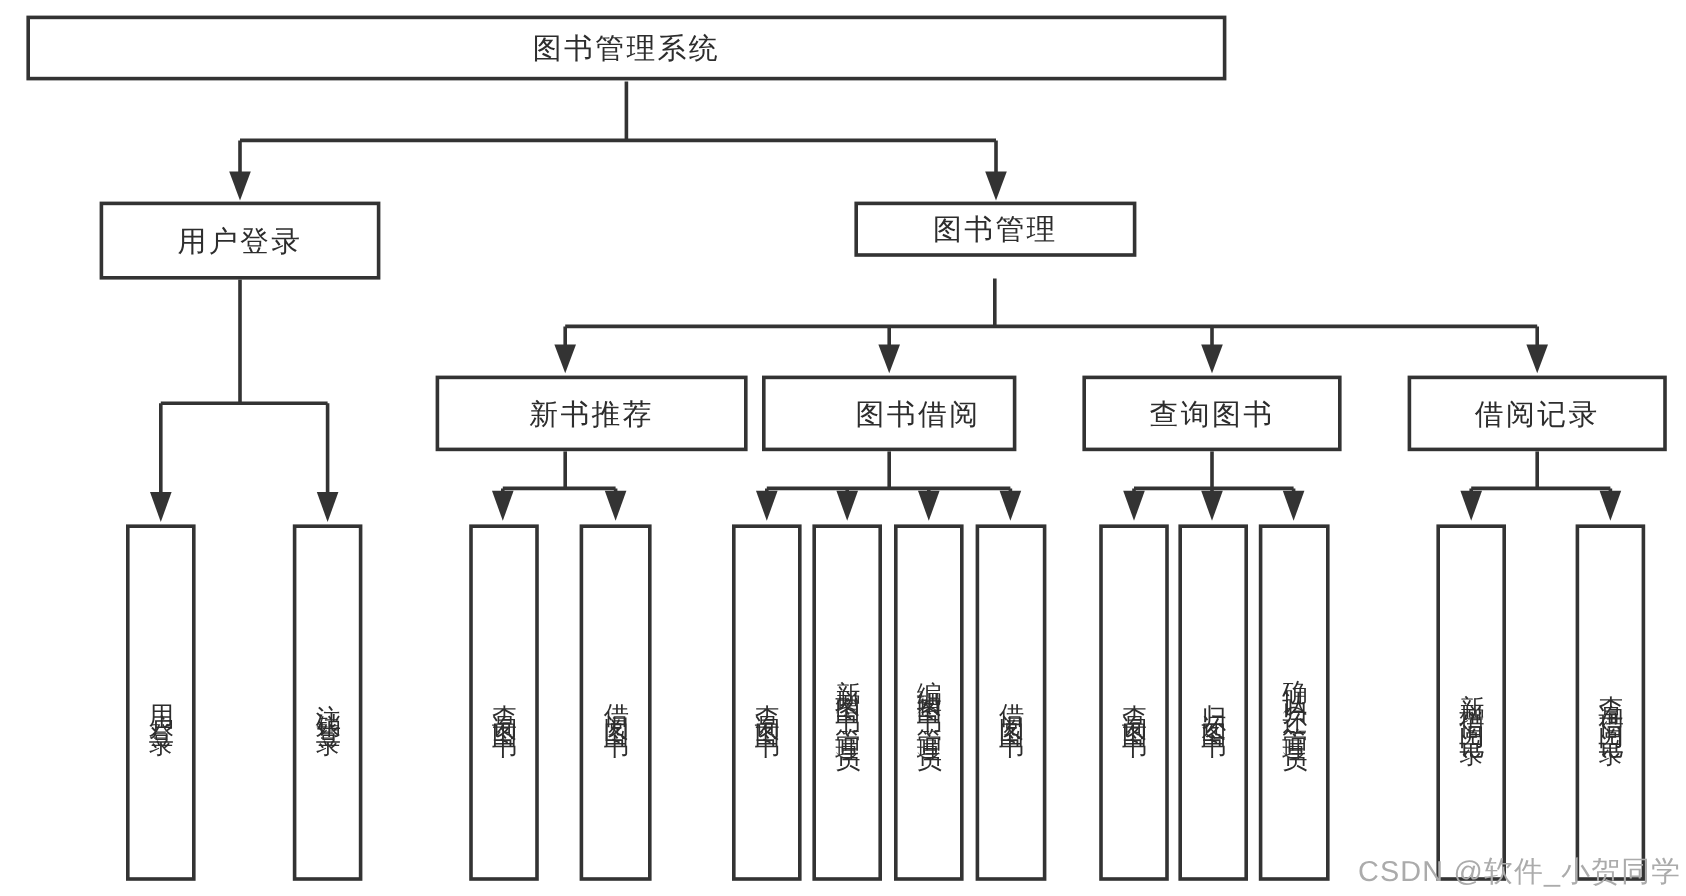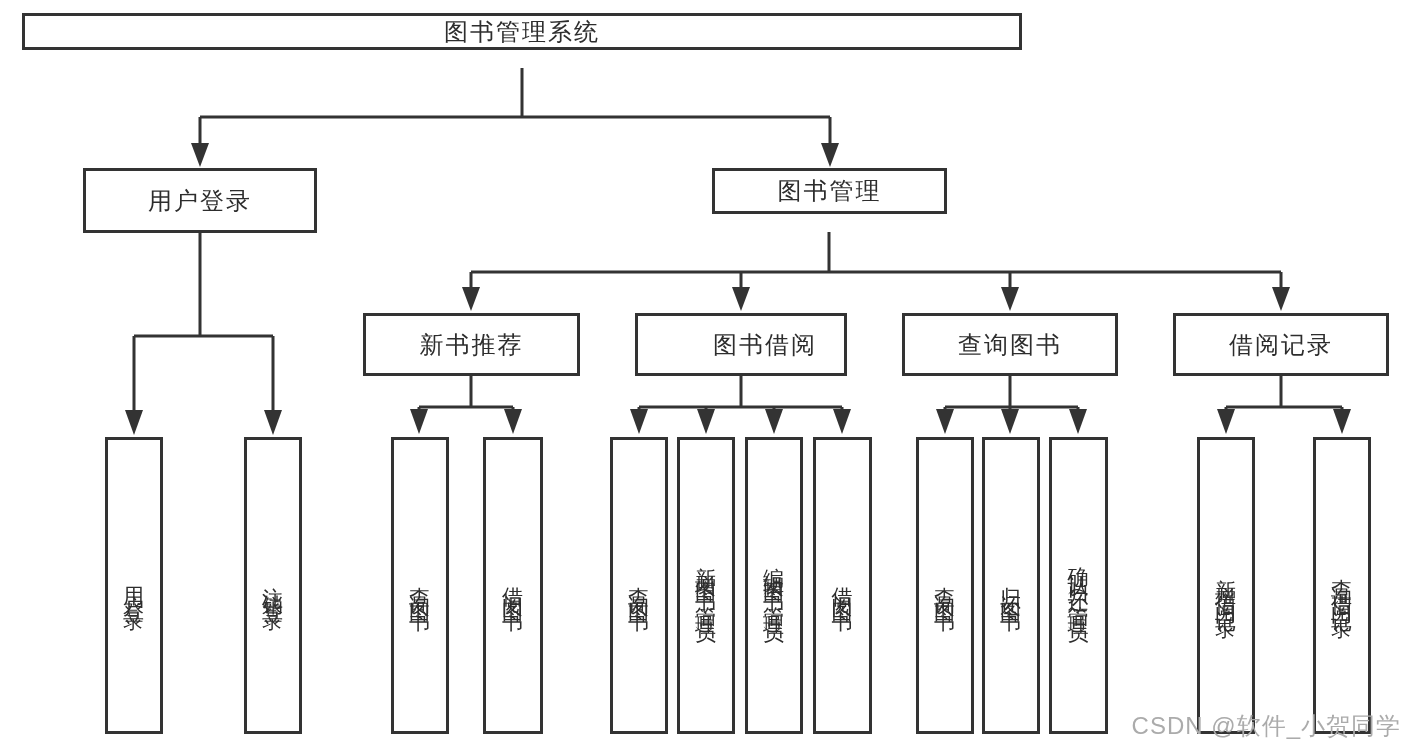--- a/index.html
+++ b/index.html
@@ -43,24 +43,24 @@
   }
   .leaf .vtext {
     writing-mode: vertical-rl;
     text-orientation: mixed;
     font-size: 21px;
     line-height: 1.1;
     letter-spacing: 8px;
     color: #2d2d2d;
   }
   
-  .n-root            { left: 22px;   top: 13px;  width: 1000px; height: 37px; }
+  .n-root            { left: 22px;   top: 13px;  width: 1000px; height: 54px; }
   .n-user-login      { left: 83px;   top: 168px; width: 234px;  height: 65px; }
   .n-book-mgmt       { left: 712px;  top: 168px; width: 235px;  height: 46px; }
-  .n-new-book-rec    { left: 363px;  top: 313px; width: 217px;  height: 63px; }
+  .n-new-book-rec    { left: 363px;  top: 313px; width: 260px;  height: 63px; }
   .n-book-borrow     { left: 635px;  top: 313px; width: 212px;  height: 63px; padding-left: 48px; }
   .n-current-borrow  { left: 902px;  top: 313px; width: 216px;  height: 63px; }
   .n-borrow-record   { left: 1173px; top: 313px; width: 216px;  height: 63px; }
   .leaf              { top: 437px; height: 297px; }
   .l-01 { left: 105px;  width: 58px; }
   .l-02 { left: 244px;  width: 58px; }
   .l-03 { left: 391px;  width: 58px; }
   .l-04 { left: 483px;  width: 60px; }
   .l-05 { left: 610px;  width: 58px; }
   .l-06 { left: 677px;  width: 58px; }

